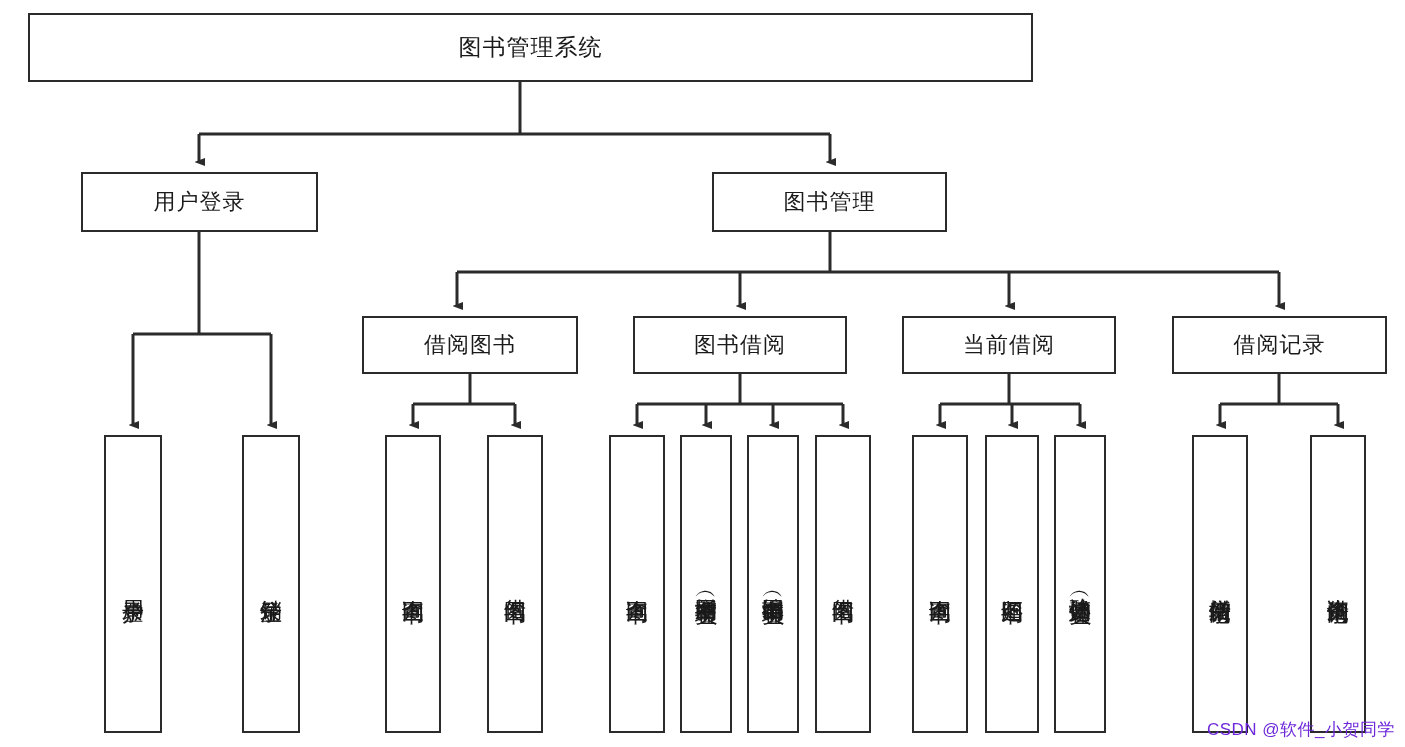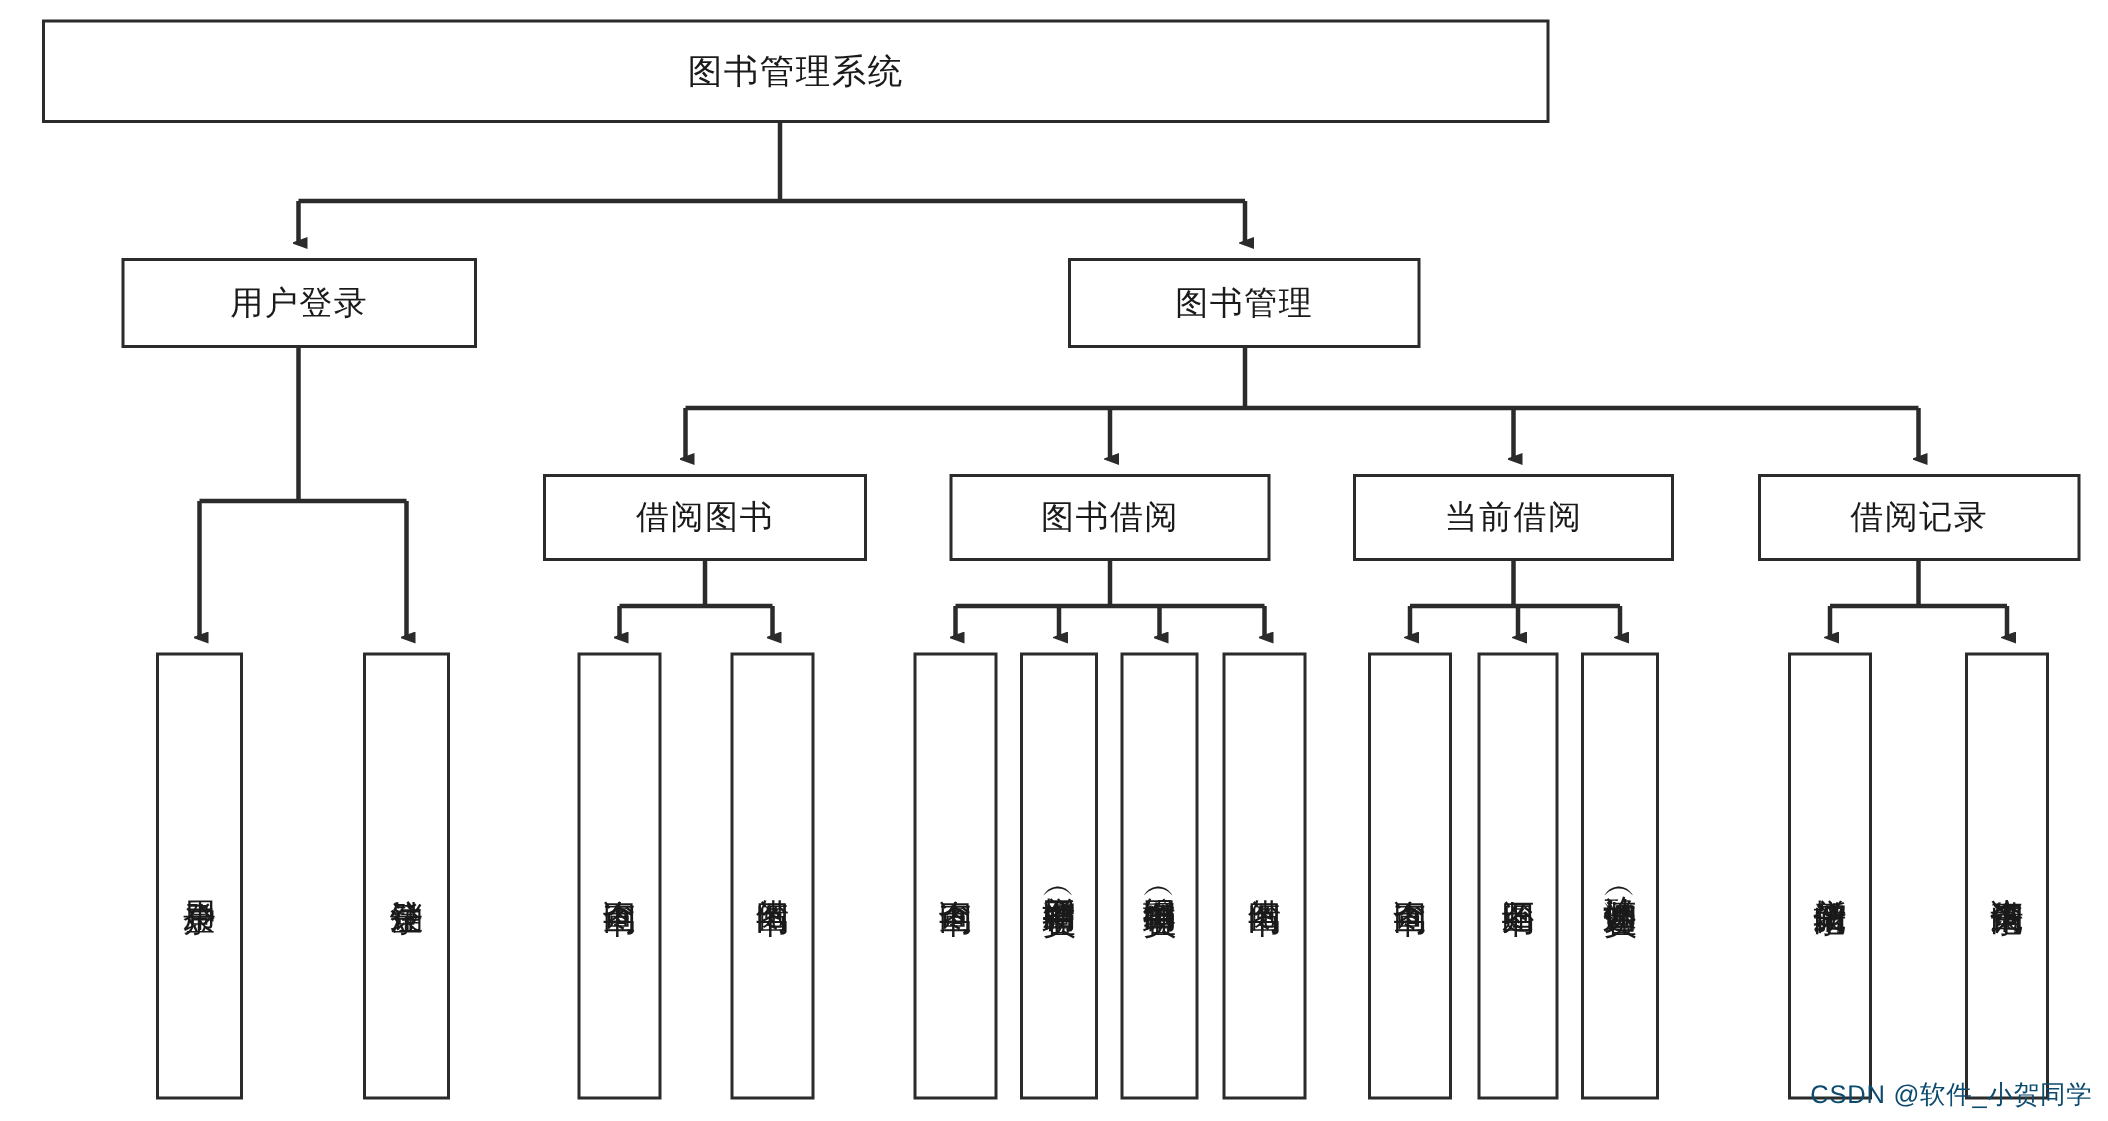--- a/index.html
+++ b/index.html
@@ -55,21 +55,21 @@
     text-align: center;
   }
   .node.root {
     font-size: 23px;
   }
   .watermark {
     position: absolute;
     right: 10px;
     bottom: 6px;
     font-size: 17px;
-    color: #0c4a6e;
+    color: #6d28d9;
     letter-spacing: 0.5px;
     white-space: nowrap;
   }
 </style>
 </head>
 <body>
 
 <div id="canvas">
 
   <svg class="edges" viewBox="0 0 1405 747" xmlns="http://www.w3.org/2000/svg">

